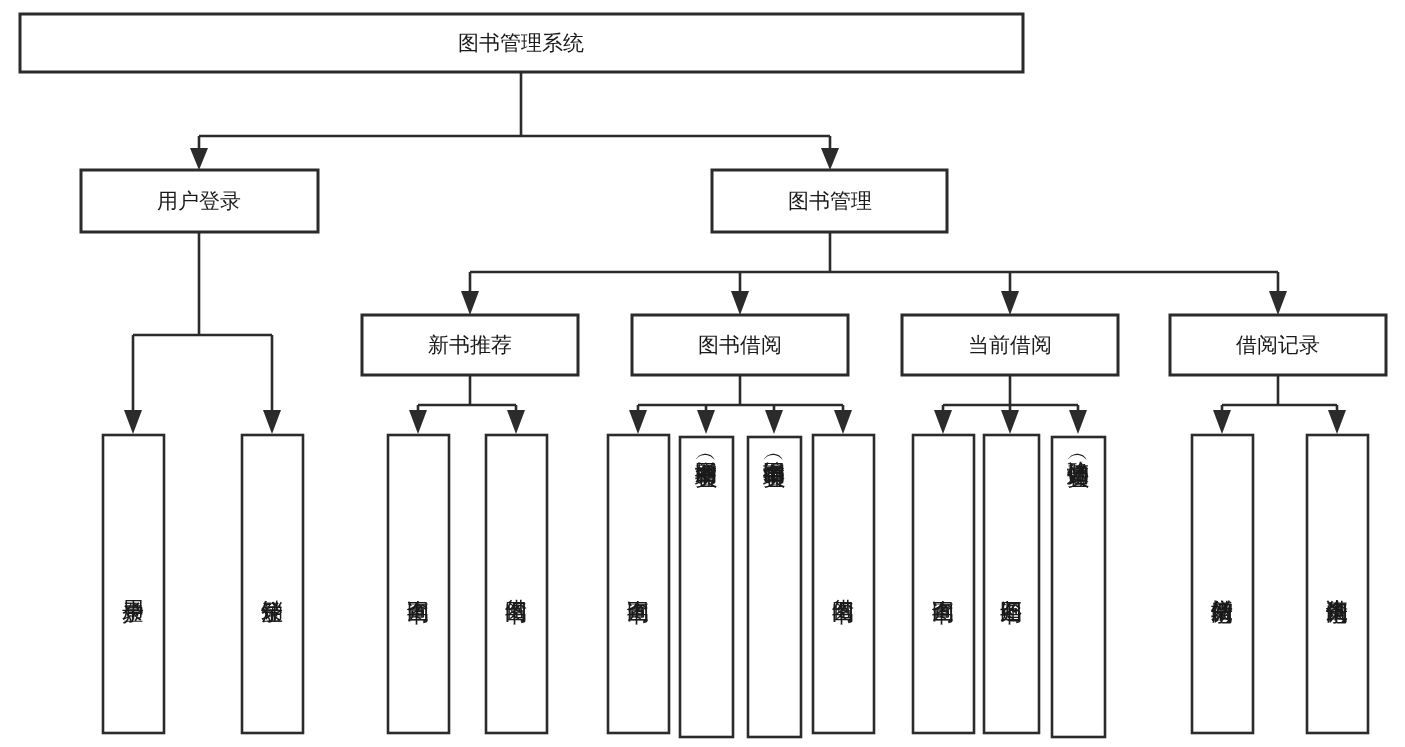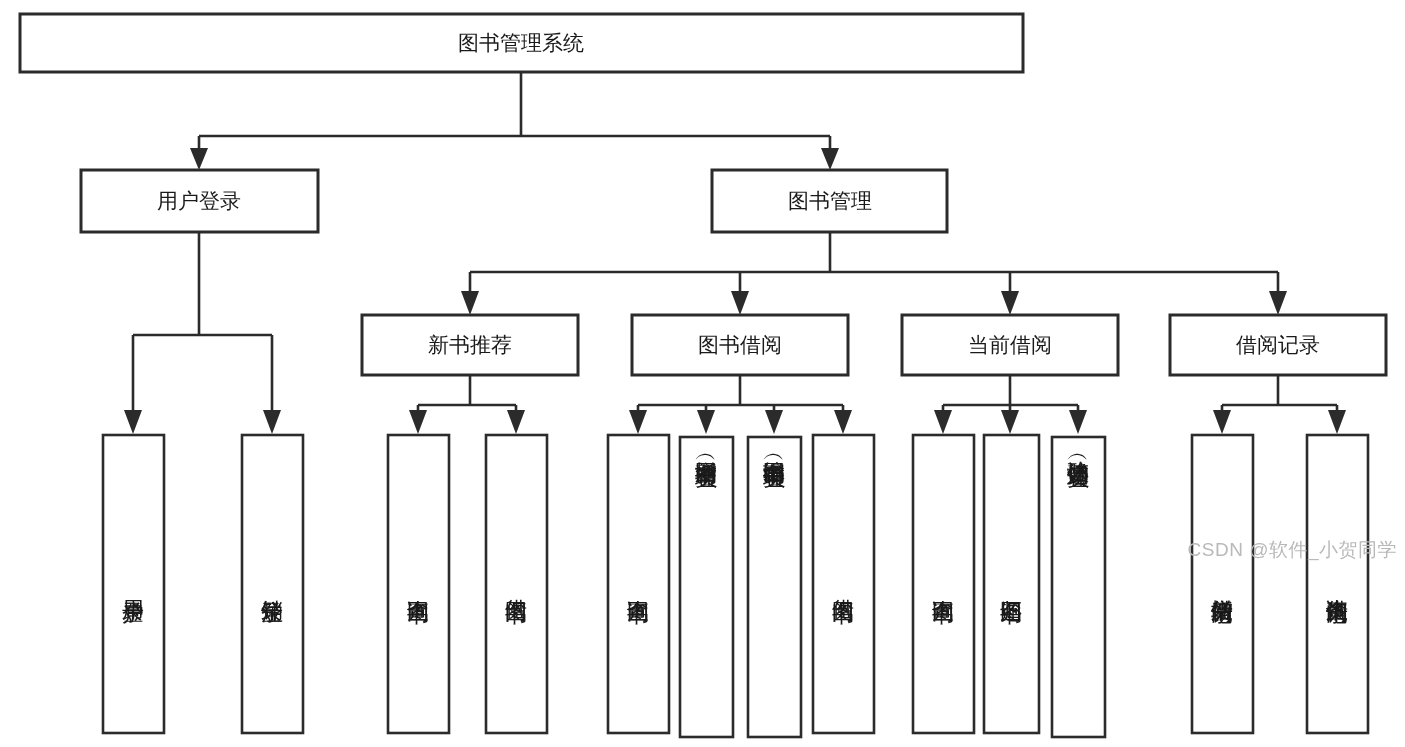--- a/index.html
+++ b/index.html
@@ -217,14 +217,13 @@
   <div class="vlabel" style="left:748px; top:443px; width:53px; height:292px;">编辑图书（管理员）</div>
   <div class="vlabel centered" style="left:813px; top:435px; width:61px; height:298px;">借阅图书</div>
 
   <div class="vlabel centered" style="left:913px; top:435px; width:61px; height:298px;">查询图书</div>
   <div class="vlabel centered" style="left:984px; top:435px; width:55px; height:298px;">归还图书</div>
   <div class="vlabel" style="left:1052px; top:443px; width:53px; height:292px;">确认归还（管理员）</div>
 
   <div class="vlabel centered" style="left:1192px; top:435px; width:61px; height:298px;">新增借阅记录</div>
   <div class="vlabel centered" style="left:1307px; top:435px; width:61px; height:298px;">查询借阅记录</div>
 
-  <div class="watermark">CSDN @软件_小贺同学</div>
 </div>
 
 </body></html>

